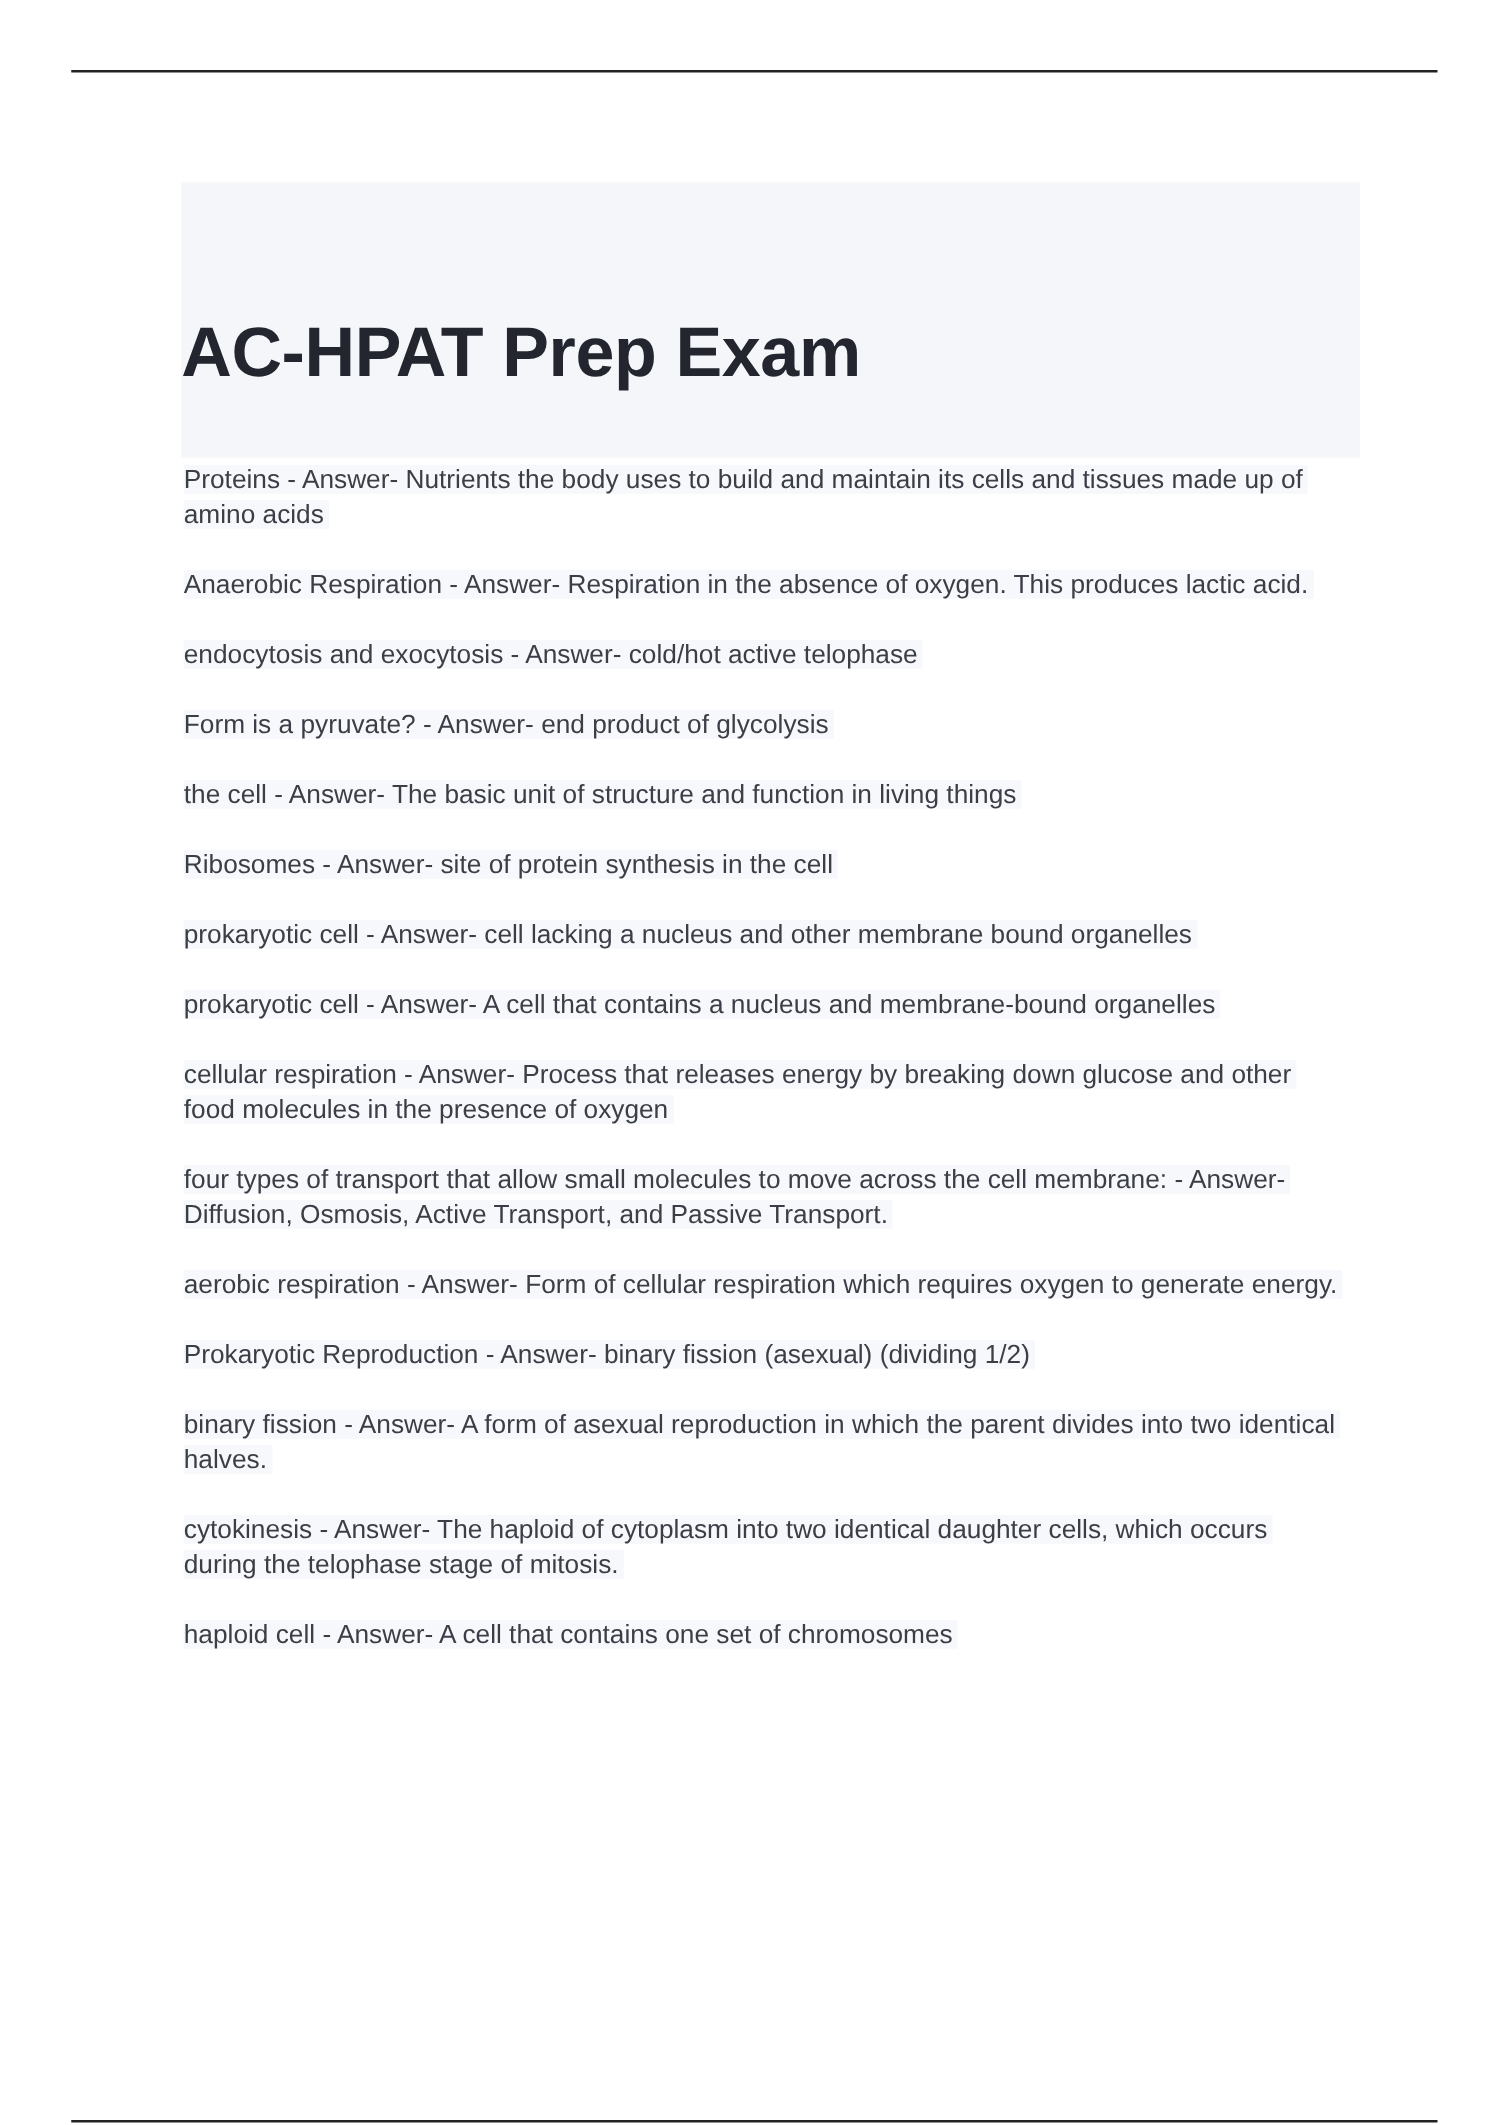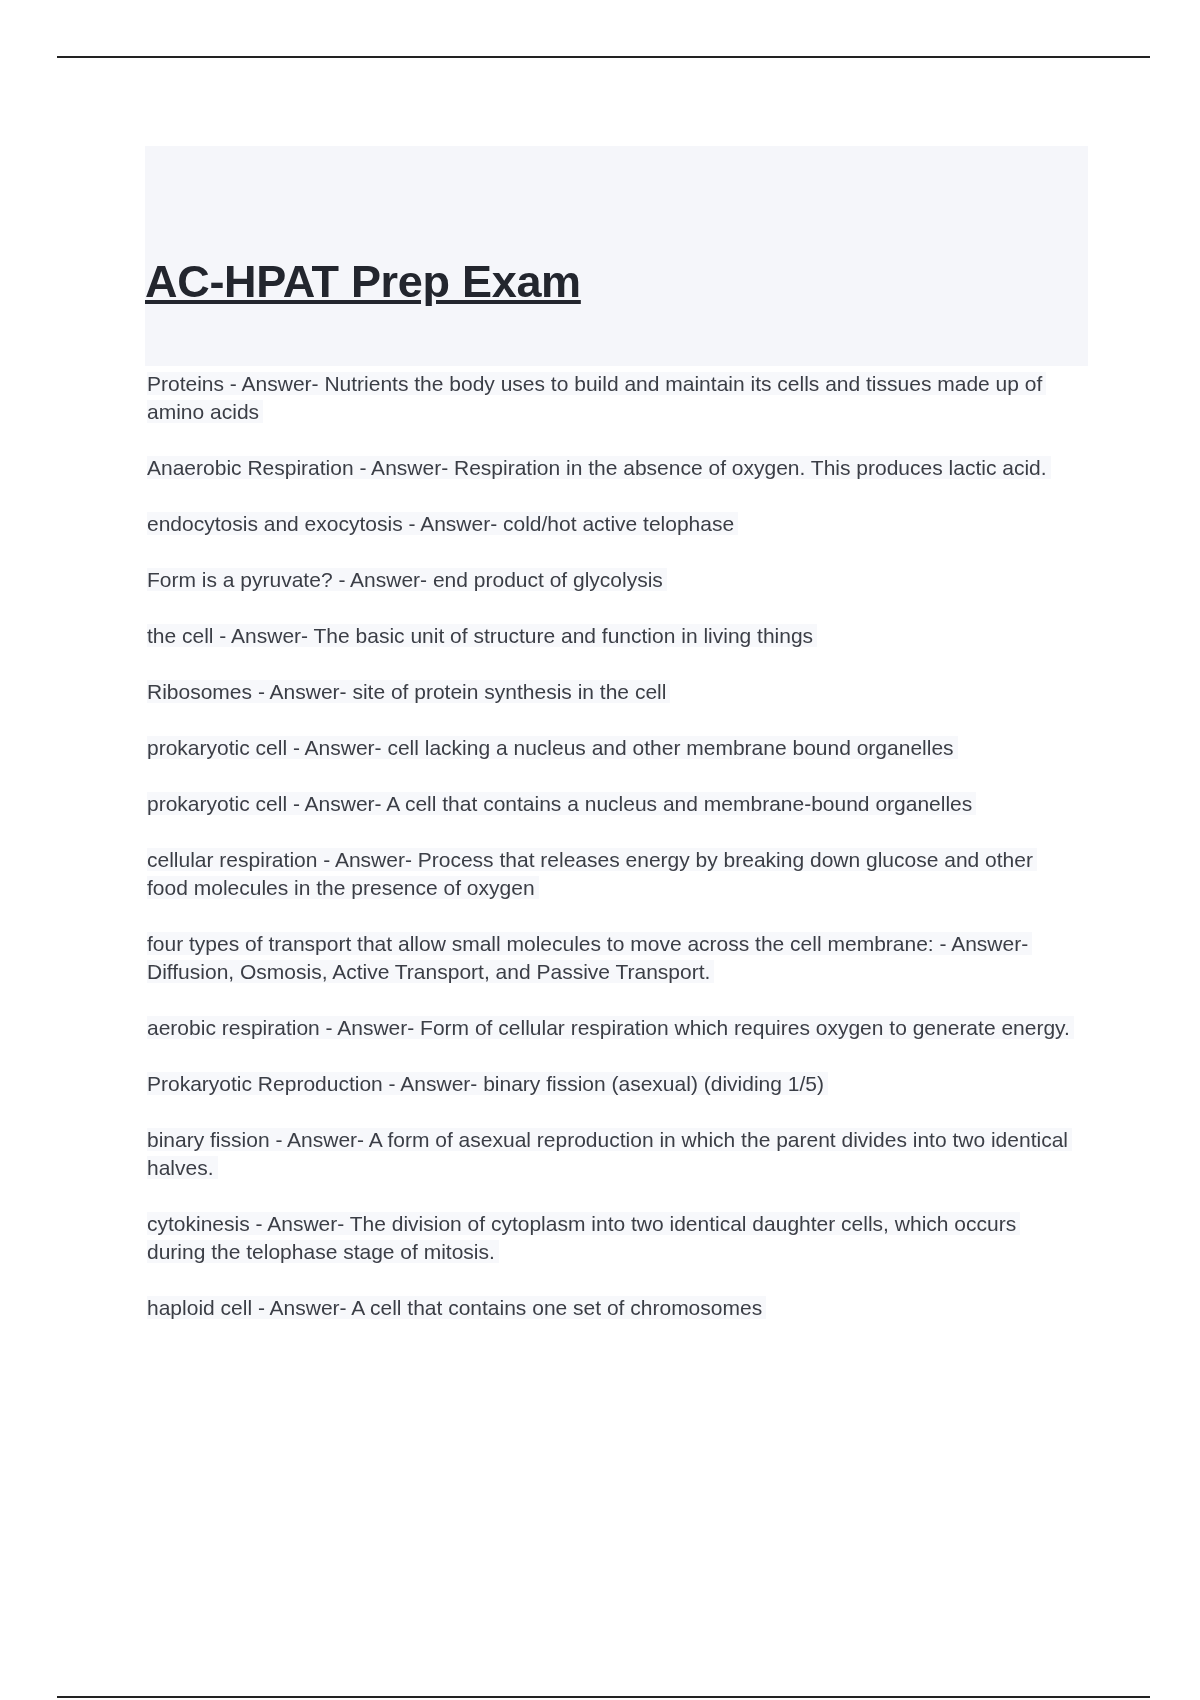--- a/index.html
+++ b/index.html
@@ -33,25 +33,24 @@
       height: 220px;
       background: #f5f6fa;
     }
     .title {
       position: absolute;
       left: 0;
       top: 110px;
       margin: 0;
       font-family: "Liberation Sans", sans-serif;
       font-weight: bold;
-      font-size: 45px;
+      font-size: 56px;
       line-height: 52px;
       color: #23262e;
       letter-spacing: -0.3px;
-      text-decoration: underline;
     }
 
     .qa-list {
       position: absolute;
       left: 145px;
       top: 368px;
       width: 930px;
       margin: 2px;
       padding: 0;
       list-style: none;
@@ -83,19 +82,19 @@
   <li class="qa-item"><span class="qa-text">Anaerobic Respiration - Answer- Respiration in the absence of oxygen. This produces lactic acid.</span></li>
   <li class="qa-item"><span class="qa-text">endocytosis and exocytosis - Answer- cold/hot active telophase</span></li>
   <li class="qa-item"><span class="qa-text">Form is a pyruvate? - Answer- end product of glycolysis</span></li>
   <li class="qa-item"><span class="qa-text">the cell - Answer- The basic unit of structure and function in living things</span></li>
   <li class="qa-item"><span class="qa-text">Ribosomes - Answer- site of protein synthesis in the cell</span></li>
   <li class="qa-item"><span class="qa-text">prokaryotic cell - Answer- cell lacking a nucleus and other membrane bound organelles</span></li>
   <li class="qa-item"><span class="qa-text">prokaryotic cell - Answer- A cell that contains a nucleus and membrane-bound organelles</span></li>
   <li class="qa-item"><span class="qa-text">cellular respiration - Answer- Process that releases energy by breaking down glucose and other food molecules in the presence of oxygen</span></li>
   <li class="qa-item"><span class="qa-text">four types of transport that allow small molecules to move across the cell membrane: - Answer- Diffusion, Osmosis, Active Transport, and Passive Transport.</span></li>
   <li class="qa-item"><span class="qa-text">aerobic respiration - Answer- Form of cellular respiration which requires oxygen to generate energy.</span></li>
-  <li class="qa-item"><span class="qa-text">Prokaryotic Reproduction - Answer- binary fission (asexual) (dividing 1/5)</span></li>
+  <li class="qa-item"><span class="qa-text">Prokaryotic Reproduction - Answer- binary fission (asexual) (dividing 1/2)</span></li>
   <li class="qa-item"><span class="qa-text">binary fission - Answer- A form of asexual reproduction in which the parent divides into two identical halves.</span></li>
-  <li class="qa-item"><span class="qa-text">cytokinesis - Answer- The division of cytoplasm into two identical daughter cells, which occurs during the telophase stage of mitosis.</span></li>
+  <li class="qa-item"><span class="qa-text">cytokinesis - Answer- The haploid of cytoplasm into two identical daughter cells, which occurs during the telophase stage of mitosis.</span></li>
   <li class="qa-item"><span class="qa-text">haploid cell - Answer- A cell that contains one set of chromosomes</span></li>
 </ul>
 
 <div class="rule rule-bottom"></div>
 
 </body></html>

